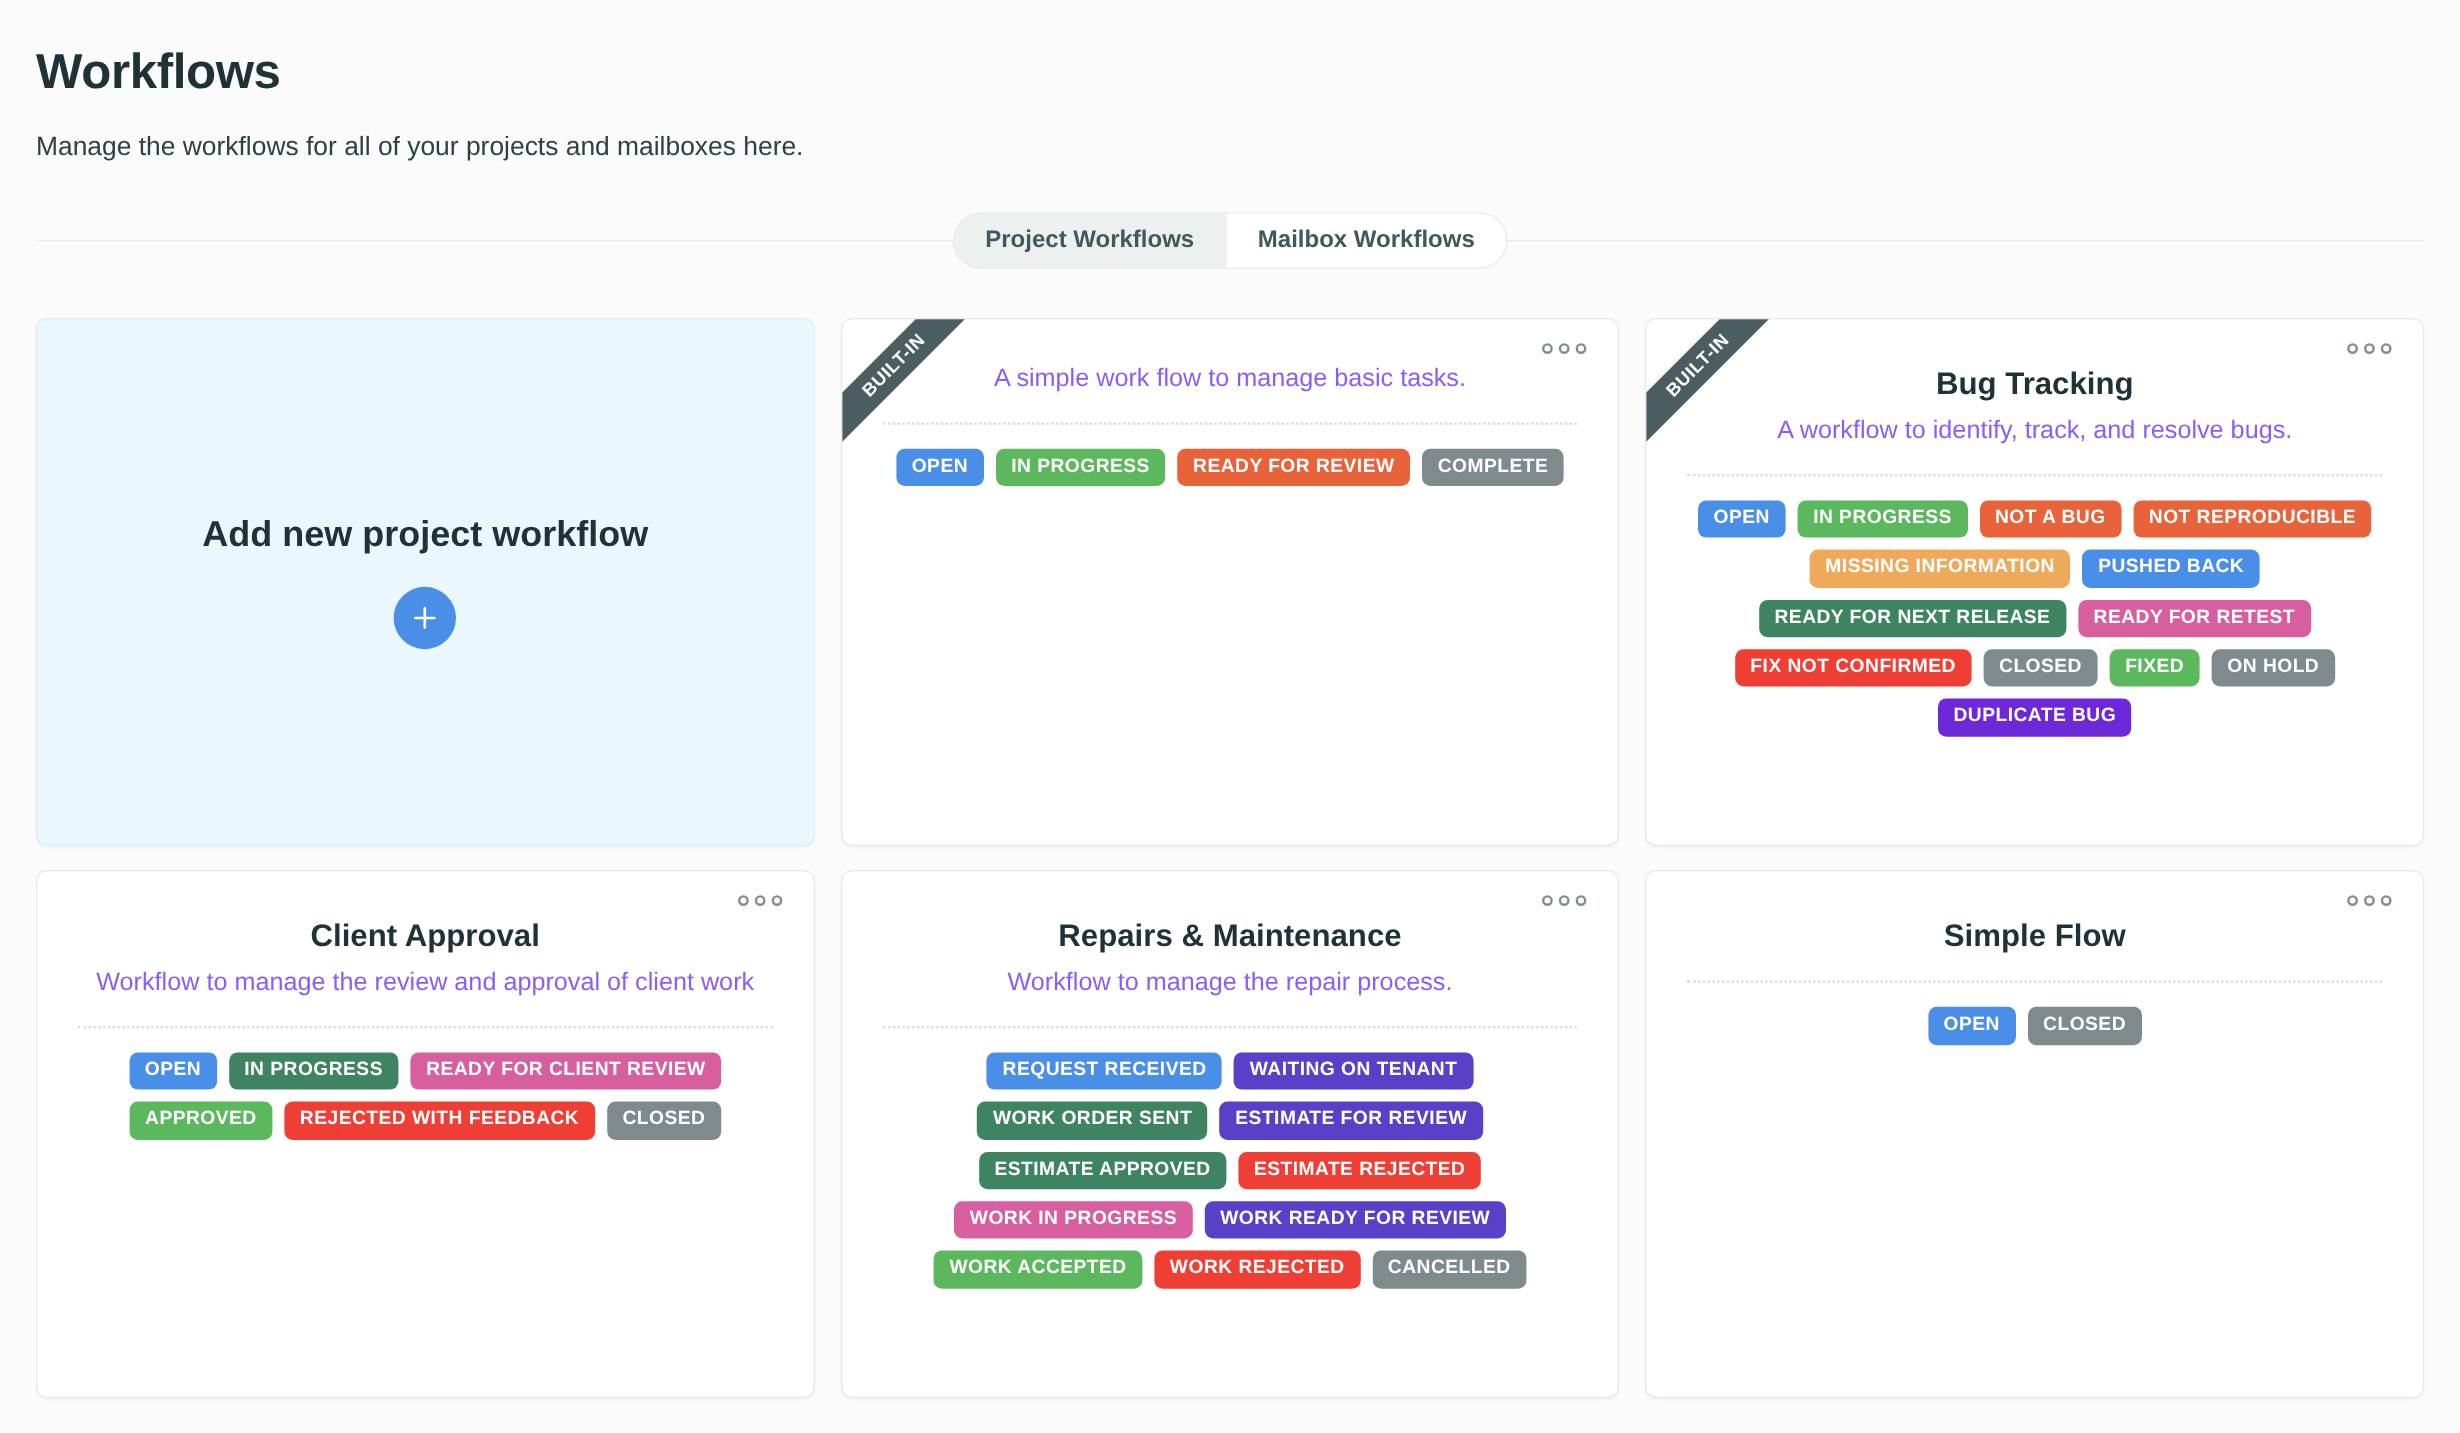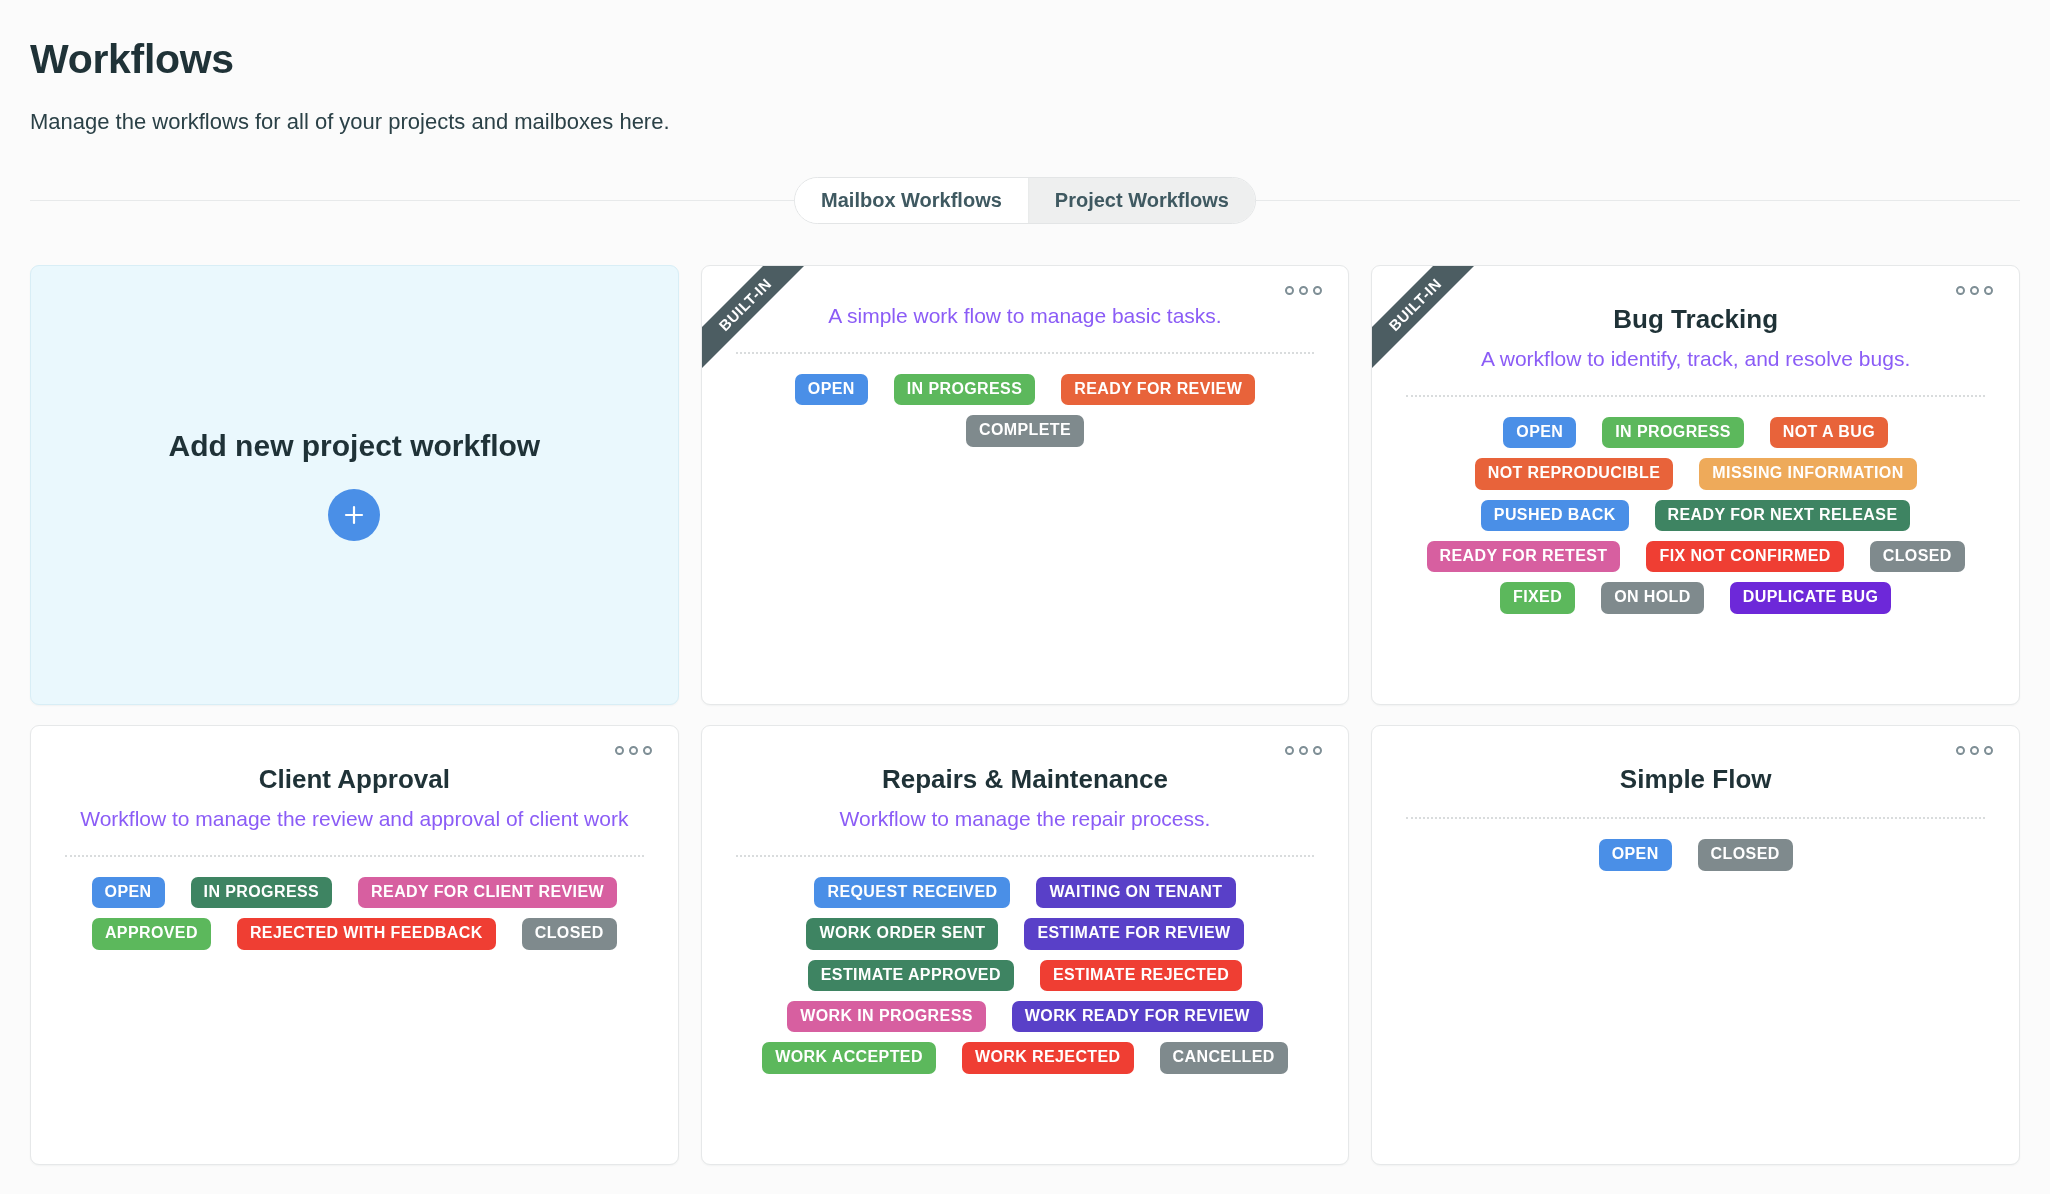--- a/index.html
+++ b/index.html
@@ -169,21 +169,21 @@
   .card-divider {
     margin: 22px 0 0 0;
     border: none;
     border-top: 2px dotted #d9dcdd;
   }
 
   .tag-wrap {
     margin-top: 20px;
     display: flex;
     flex-wrap: wrap;
-    gap: 10px 26px;
+    gap: 10px 10px;
     justify-content: center;
     align-content: flex-start;
   }
   .tag {
     display: inline-block;
     padding: 6px 13px 7px;
     border-radius: 7px;
     color: #ffffff;
     font-size: 16px;
     font-weight: 700;
@@ -197,22 +197,22 @@
 <body>
 
 <div class="page">
 
   <h1 class="page-title">Workflows</h1>
   <p class="page-subtitle">Manage the workflows for all of your projects and mailboxes here.</p>
 
   <div class="tabs-row">
     <div class="tabs-rule"></div>
     <div class="tabs">
+      <div class="tab active">Project Workflows</div>
       <div class="tab">Mailbox Workflows</div>
-      <div class="tab active">Project Workflows</div>
     </div>
   </div>
 
   <div class="grid">
 
     <div class="card add-new">
       <div class="add-new-label">Add new project workflow</div>
       <div class="plus-circle">
         <svg width="28" height="28" viewBox="0 0 28 28" aria-hidden="true">
           <line x1="14" y1="6" x2="14" y2="22" stroke="#ffffff" stroke-width="2.2" stroke-linecap="round"></line>

